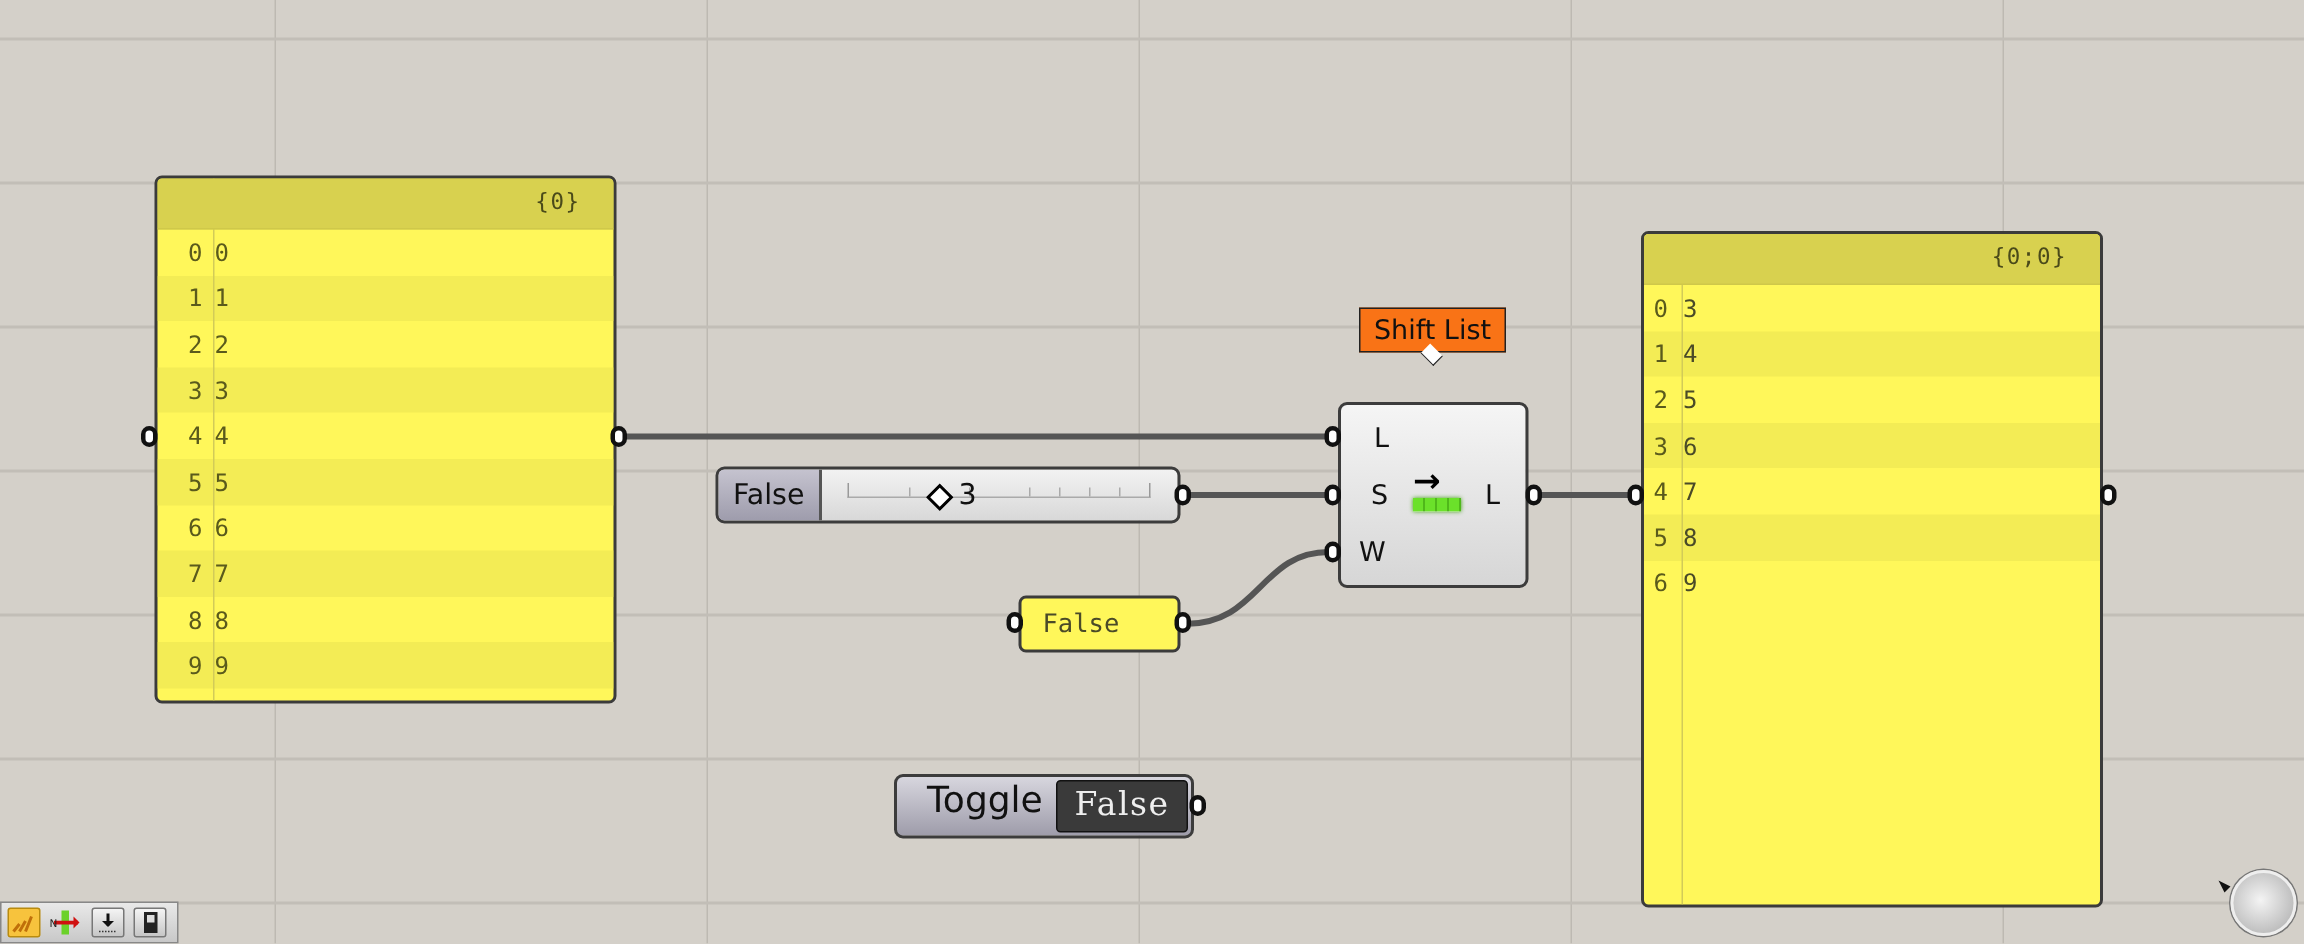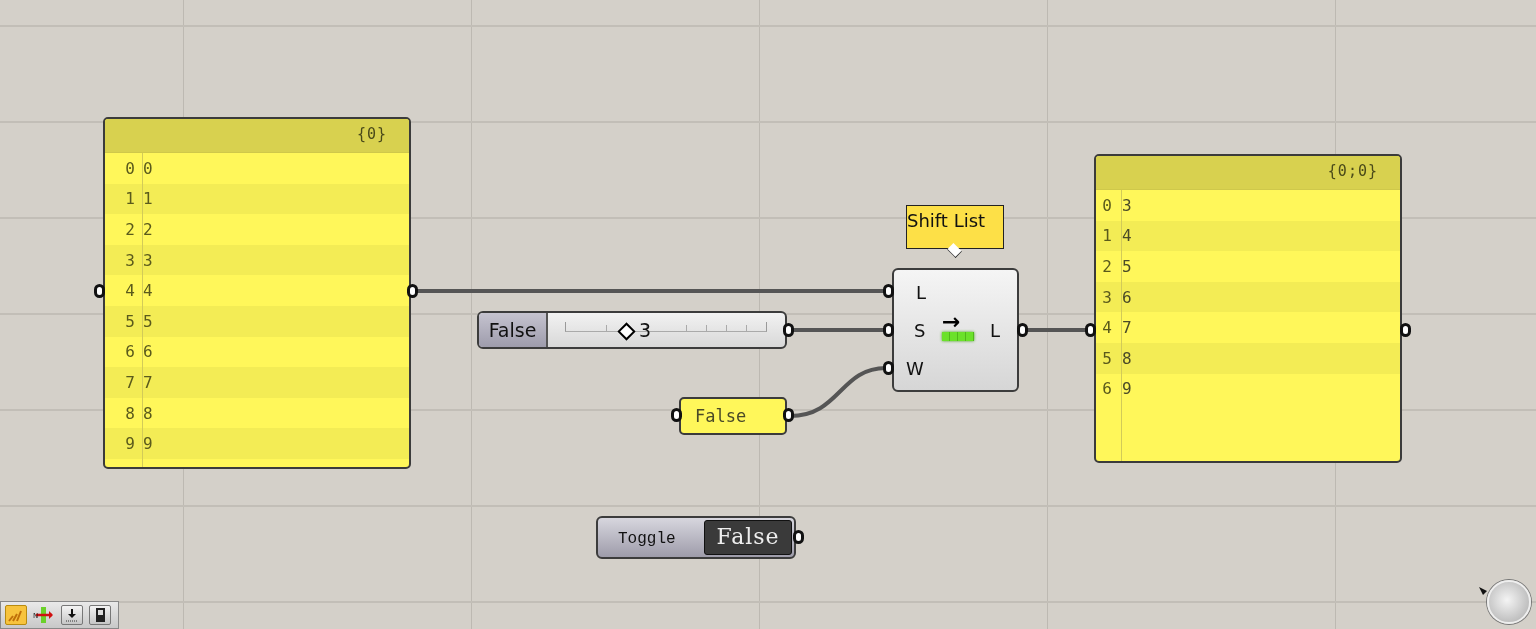--- a/index.html
+++ b/index.html
@@ -49,23 +49,23 @@
   .comp .lbl { position:absolute; font-size:18px; color:#111; }
   .comp-icon { position:absolute; left:46px; top:42px; width:34px; height:30px; }
   .comp-icon .arrow { position:absolute; left:2px; top:0; font-size:22px; line-height:20px; color:#000; font-weight:bold; }
   .comp-icon .bar {
     position:absolute; left:2px; top:20px; width:32px; height:9px;
     background:repeating-linear-gradient(90deg, #6be12a 0 7px, #4fb81a 7px 8px);
     box-shadow:0 0 3px #3f9d10;
   }
 
   .tooltip {
-    position:absolute; left:906px; top:205px; width:98px; height:44px;
-    background:#fde047; border:1.5px solid #222; box-sizing:border-box;
-    font-size:18px; color:#111; text-align:left; line-height:30px;
+    position:absolute; left:906px; top:205px; width:98px; height:30px;
+    background:#f97316; border:1.5px solid #222; box-sizing:border-box;
+    font-size:18px; color:#111; text-align:center; line-height:30px;
   }
   .tooltip:after {
     content:""; position:absolute; left:40px; bottom:-10px; width:14px; height:14px;
     background:#fff; border-right:1.5px solid #222; border-bottom:1.5px solid #222;
     transform:rotate(45deg) scale(0.8,0.6);
   }
 
   
   .slider {
     position:absolute; left:477px; top:311px; width:310px; height:38px;
@@ -91,21 +91,21 @@
     font-family:"DejaVu Sans Mono", monospace; font-size:17px; color:#4a4a28;
     line-height:34px; padding-left:14px;
   }
 
   
   .toggle {
     position:absolute; left:596px; top:516px; width:200px; height:43px;
     border:2px solid #3c3c3c; border-radius:6px; box-sizing:border-box;
     background:linear-gradient(#d7d6de, #9e9caa);
   }
-  .toggle .tname { position:absolute; left:20px; top:12px; font-size:16px; color:#111;font-family:Liberation Mono, monospace; }
+  .toggle .tname { position:absolute; left:20px; top:1px; font-size:24px; color:#111; }
   .toggle .tval {
     position:absolute; left:106px; top:2px; width:88px; height:35px;
     background:#3a3a3a; border:1.5px solid #111; border-radius:3px; box-sizing:border-box;
     font-family:"DejaVu Serif", serif; font-size:22px; color:#eee; text-align:center; line-height:32px;
     letter-spacing:1px;
   }
 
   
   .toolbar {
     position:absolute; left:0; top:601px; width:119px; height:28px;
@@ -227,21 +227,21 @@
   <div class="comp-icon">
     <span class="arrow">→</span>
     <span class="bar"></span>
   </div>
 </div>
 <div class="port" style="left:883px; top:284px;"></div>
 <div class="port" style="left:883px; top:323px;"></div>
 <div class="port" style="left:883px; top:361px;"></div>
 <div class="port" style="left:1017px; top:323px;"></div>
 
-<div class="panel right" style="left:1094px; top:154px; width:308px; height:309px;">
+<div class="panel right" style="left:1094px; top:154px; width:308px; height:451px;">
   <div class="idx-col" style="left:25px"></div>
   <div class="head">
     <span class="path">{0;0}</span>
   </div>
   <div>
     <div class="row">
         <span class="i">0</span>
         <span class="v">3</span>
       </div>
     <div class="row">

